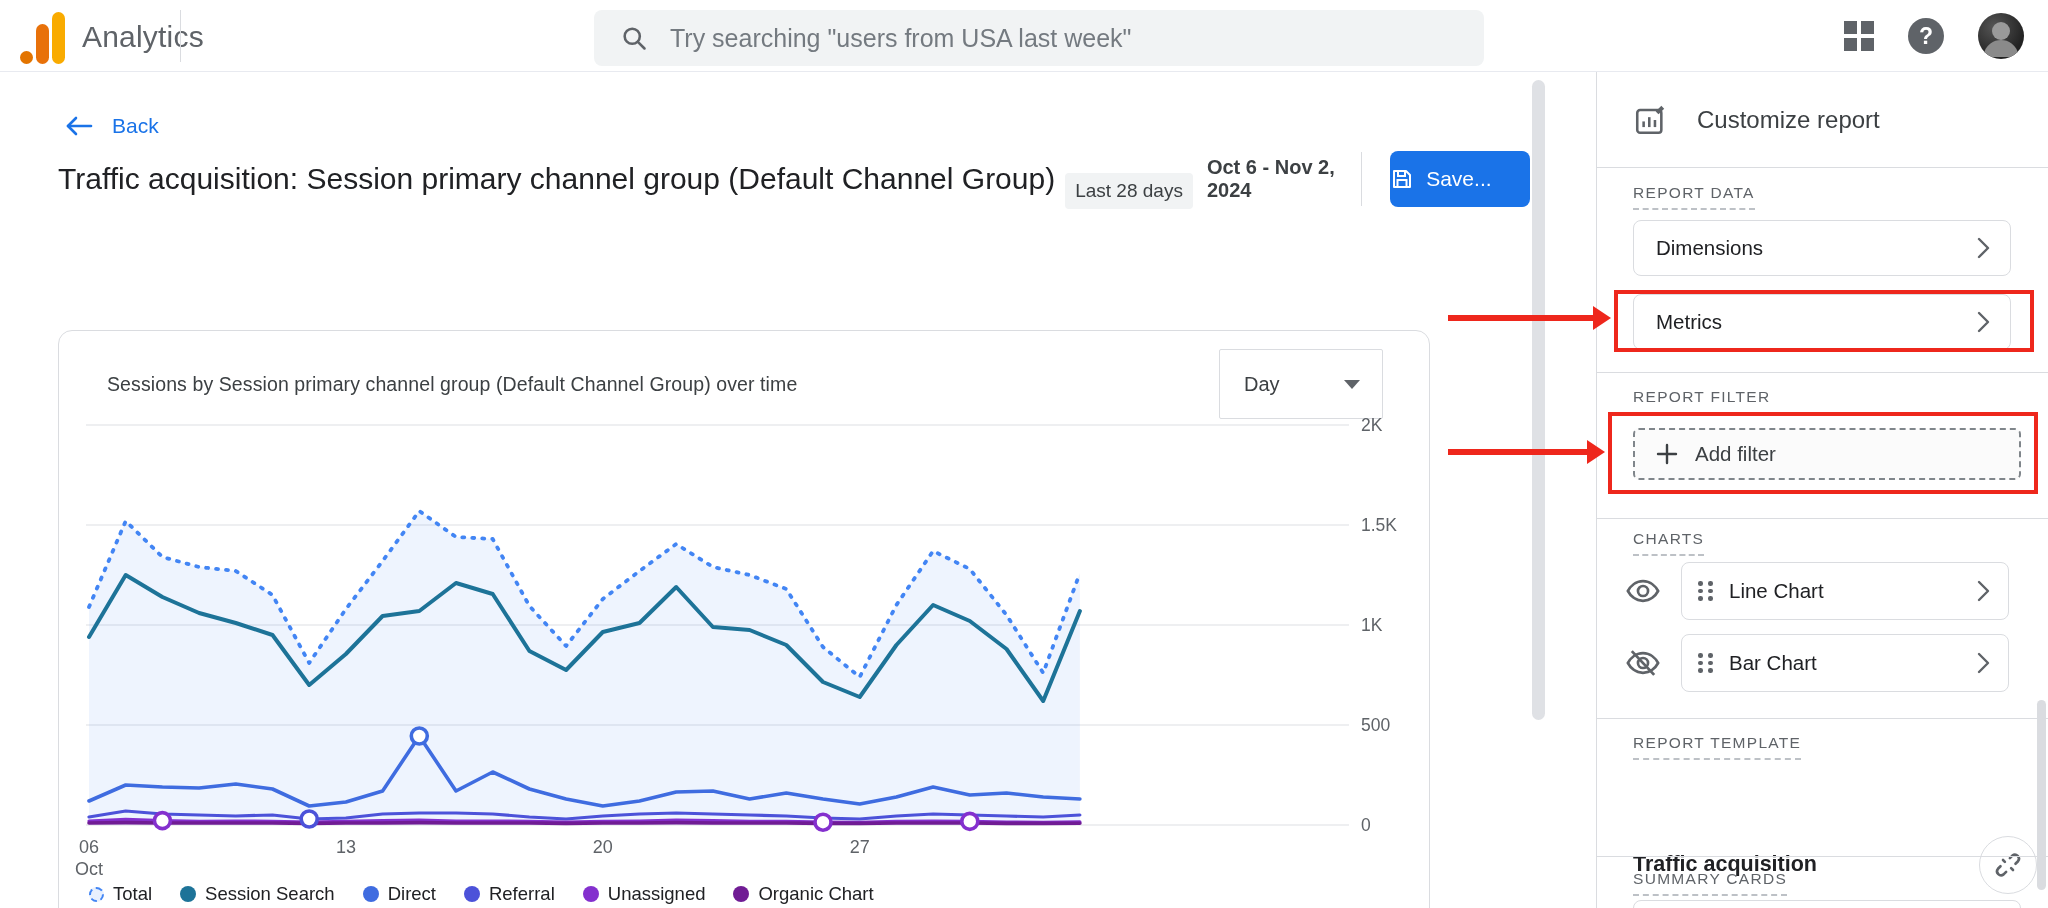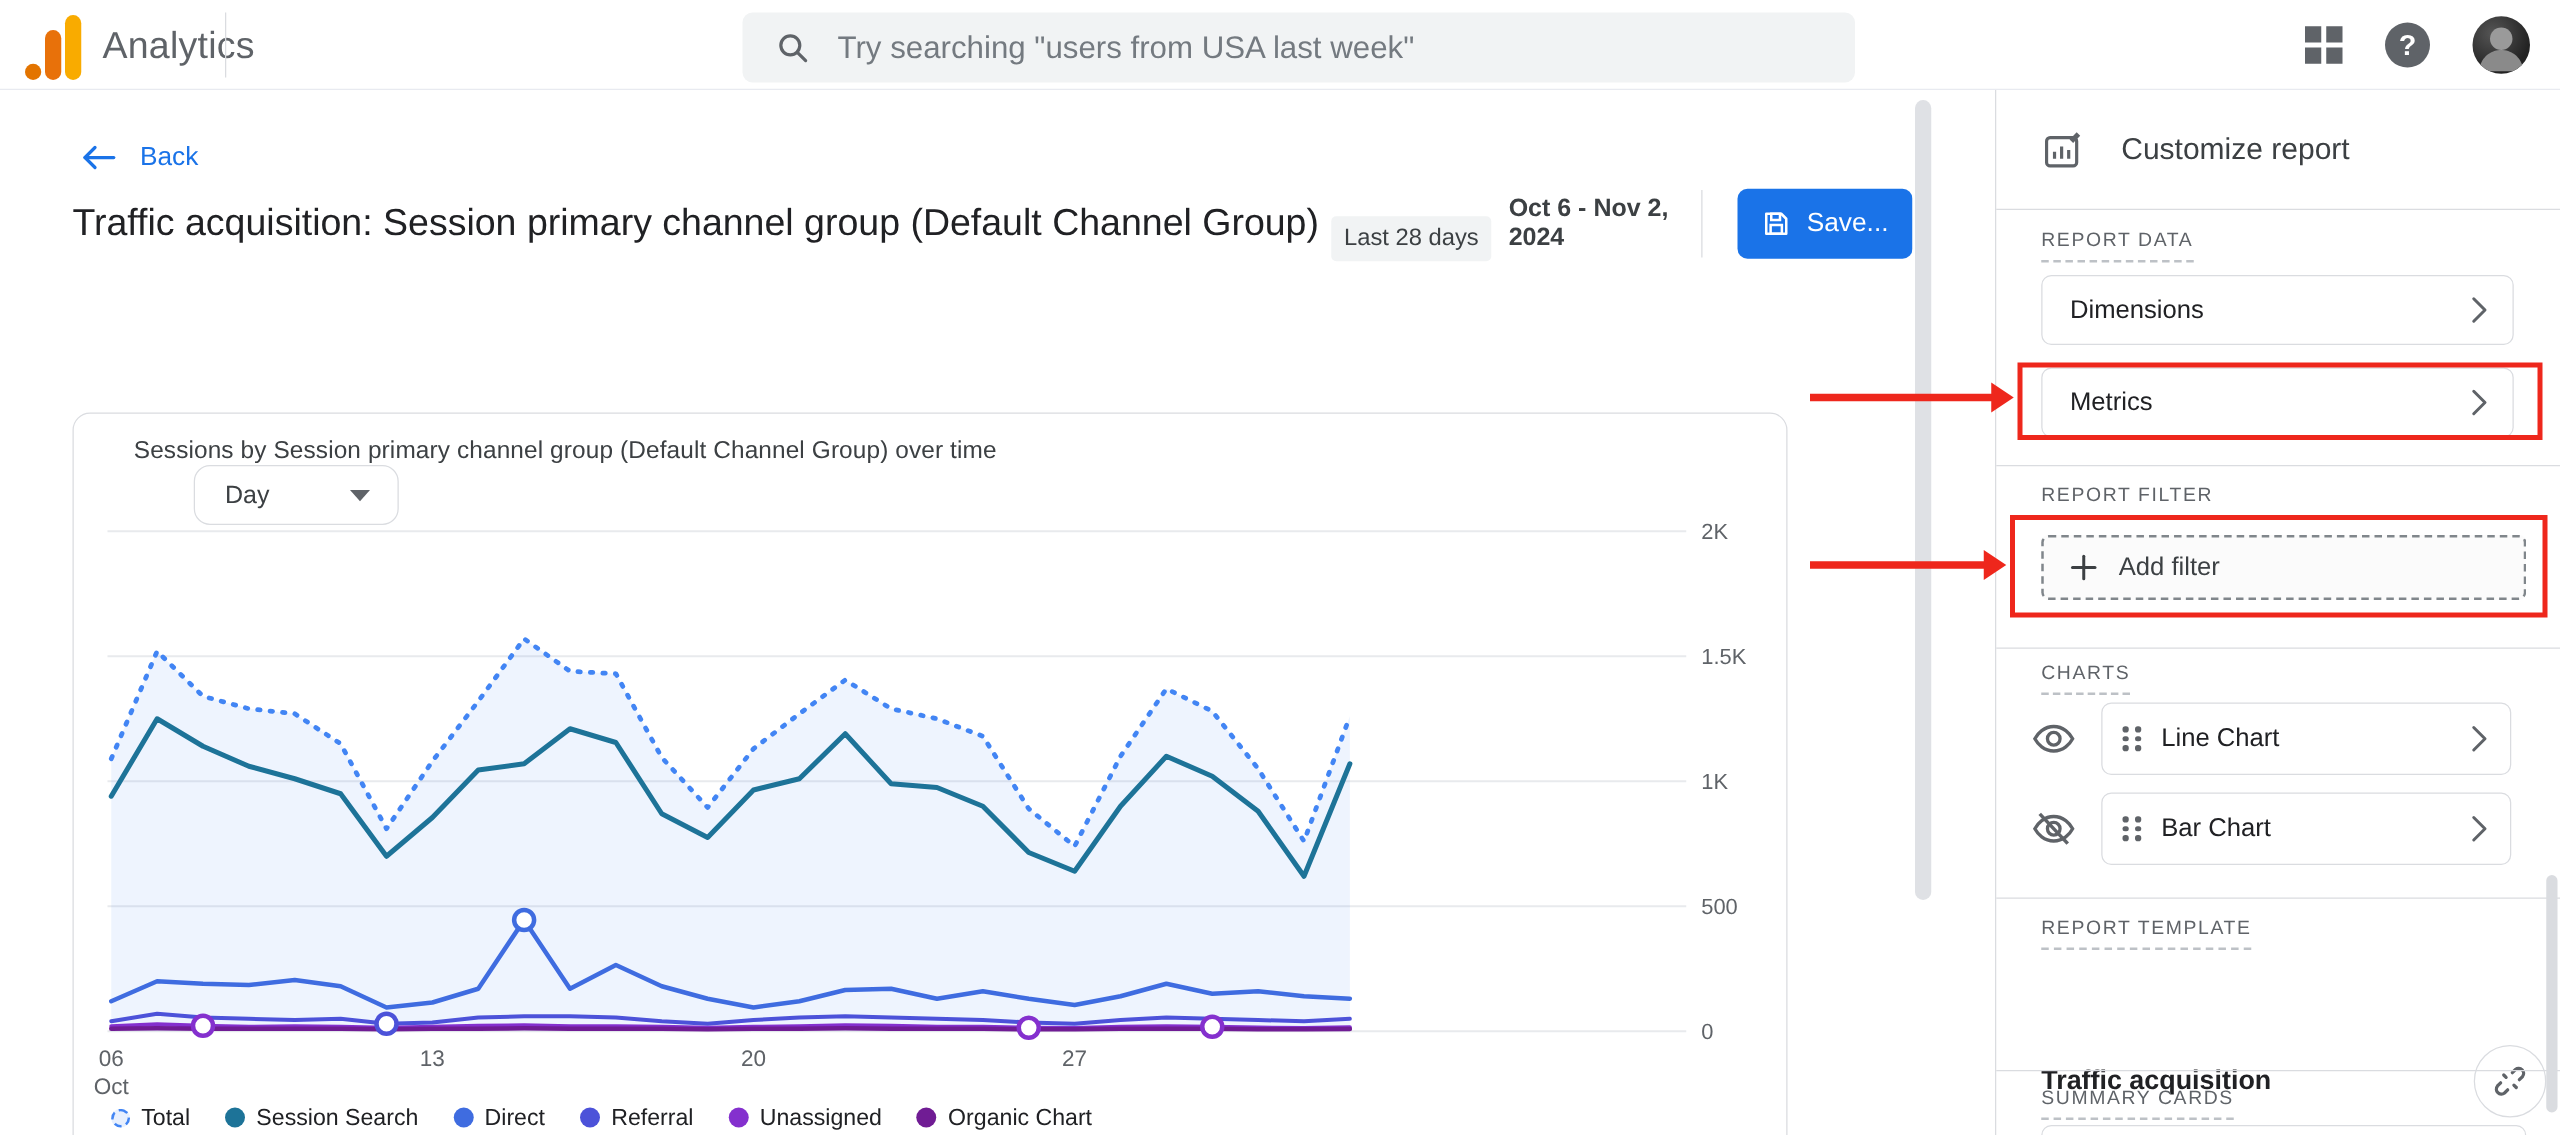--- a/index.html
+++ b/index.html
@@ -33,29 +33,29 @@
   
   .main{position:absolute;left:0;top:72px;width:1530px;height:836px;background:#fff;}
   .back-row{position:absolute;left:64px;top:42px;display:flex;align-items:center;gap:18px;cursor:pointer;}
   .back-label{color:#1a73e8;font-size:21px;}
   .title-row{position:absolute;left:58px;top:76px;width:1472px;display:flex;align-items:center;}
   .page-title{font-size:30px;color:#202124;white-space:nowrap;}
   .date-badge{margin-left:10px;background:#f1f3f4;color:#3c4043;font-size:19px;padding:7px 10px;border-radius:4px;white-space:nowrap;margin-top:25px;}
   .date-range{margin-left:14px;width:134px;font-size:20px;font-weight:bold;color:#3c4043;line-height:1.15;}
   .vdivider{width:1px;height:54px;background:#dadce0;margin-left:26px;}
   .save-btn{margin-left:28px;width:146px;height:56px;background:#1a73e8;border:none;border-radius:8px;
-    color:#fff;font-size:21px;display:flex;align-items:center;justify-content:center;gap:12px;cursor:pointer;
+    color:#fff;font-size:21px;display:flex;align-items:center;gap:12px;cursor:pointer;
     font-family:"Liberation Sans",sans-serif;}
 
   
   .chart-card{position:absolute;left:58px;top:258px;width:1372px;height:660px;background:#fff;
     border:1px solid #dadce0;border-radius:14px;}
-  .card-header{display:flex;justify-content:space-between;padding:18px 46px 0 48px;flex-direction:column;}
+  .card-header{display:flex;align-items:center;justify-content:space-between;padding:18px 46px 0 48px;}
   .chart-title{font-size:19.5px;color:#3c4043;font-weight:bold;letter-spacing:.1px;font-weight:500;}
-  .interval-select{width:164px;height:48px;border:1px solid #dadce0;border-radius:13px;display:flex;
+  .interval-select{width:164px;height:70px;border:1px solid #dadce0;border-radius:2px;display:flex;
     align-items:center;justify-content:space-between;padding:0 22px 0 24px;cursor:pointer;background:#fff;margin-left:48px;}
   .interval-label{font-size:20px;color:#3c4043;}
   .caret-down{width:0;height:0;border-left:8px solid transparent;border-right:8px solid transparent;border-top:9px solid #5f6368;}
   .chart-svg-wrap{position:absolute;left:0;top:70px;width:1372px;height:480px;}
   .legend{position:absolute;left:30px;top:552px;display:flex;align-items:center;gap:28px;}
   .legend-item{display:flex;align-items:center;gap:9px;cursor:pointer;}
   .legend-item .dot{width:16px;height:16px;border-radius:50%;}
   .legend-item .dot.dashed{border:2.5px dashed #4285f4;background:#e8f0fe;width:15px;height:15px;}
   .legend-item .lbl{font-size:18.5px;color:#202124;}
 

